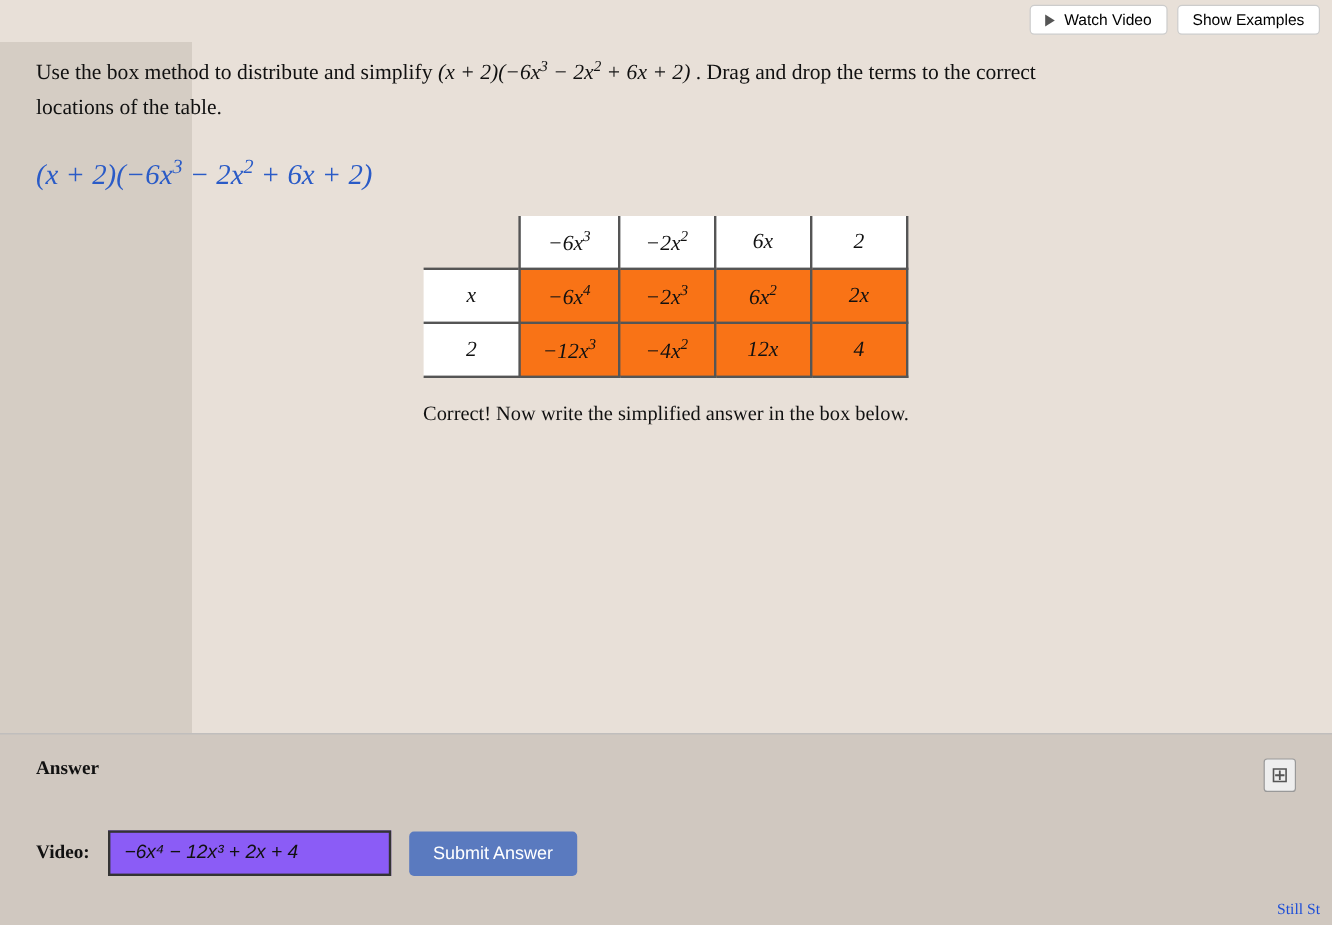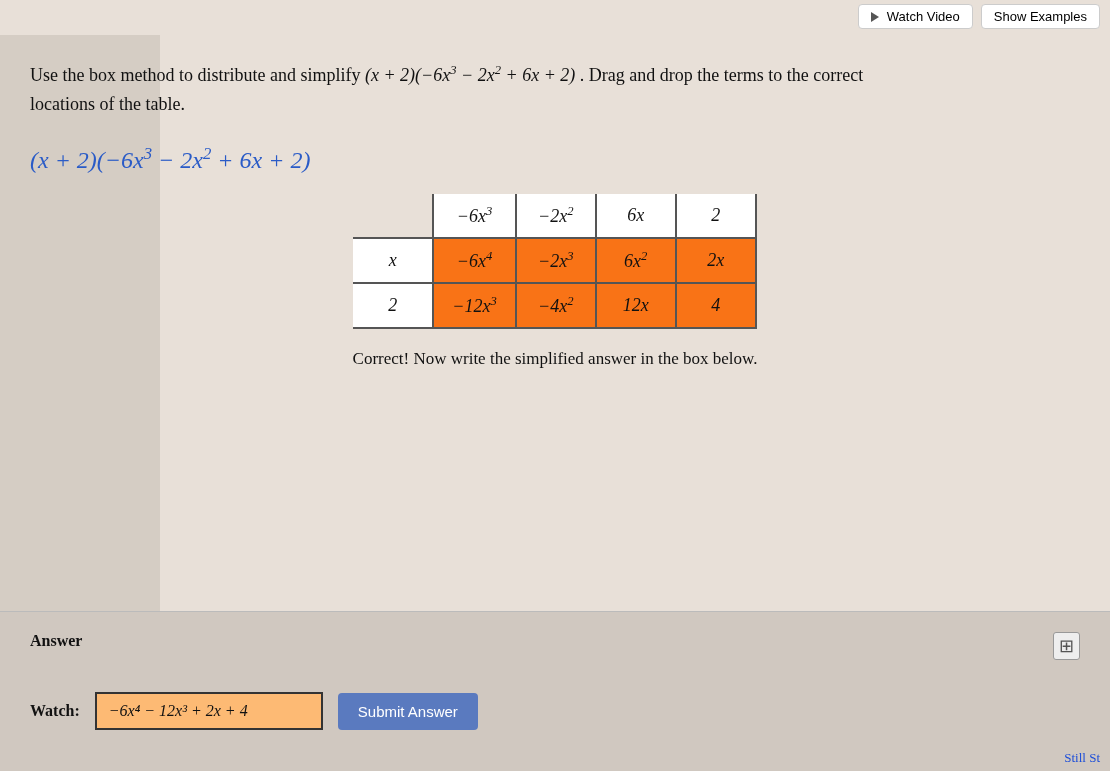--- a/index.html
+++ b/index.html
@@ -41,21 +41,21 @@
       border: 1px solid #ccc;
       border-radius: 4px;
       padding: 4px 12px;
       font-size: 13px;
       cursor: pointer;
     }
 
     
     .main-content {
       position: absolute;
-      top: 40px;
+      top: 25px;
       left: 0;
       right: 0;
       padding: 20px 30px;
     }
 
     .problem-statement {
       font-size: 18px;
       line-height: 1.6;
       color: #111;
       max-width: 900px;
@@ -159,23 +159,23 @@
     .answer-prefix {
       font-size: 16px;
       color: #111;
       font-weight: bold;
     }
 
     .answer-input {
       border: 2px solid #333;
       padding: 8px 12px;
       font-size: 16px;
-      background: #fdba74;
+      background: #8b5cf6;
       min-width: 220px;
-      font-family: Liberation Serif, serif;
+      font-family: Liberation Sans, sans-serif;
       font-style: italic;
       color: #111;
     }
 
     .submit-btn {
       background: #5a7abf;
       color: #fff;
       border: none;
       border-radius: 4px;
       padding: 10px 20px;
@@ -301,21 +301,21 @@
 
 </div>
 
 <div class="answer-section">
 
   <div class="keyboard-icon">⊞</div>
 
   <div class="answer-label-top">Answer</div>
 
   <div class="answer-row">
-    <span class="answer-prefix">Watch:</span>
+    <span class="answer-prefix">Video:</span>
     <input type="text" class="answer-input" value="−6x⁴ − 12x³ + 2x + 4" style="">
     <button class="submit-btn">
       <span>Submit Answer</span>
     </button>
   </div>
 
 </div>
 
 <div class="still-stuck">
   <span>Still St</span>

